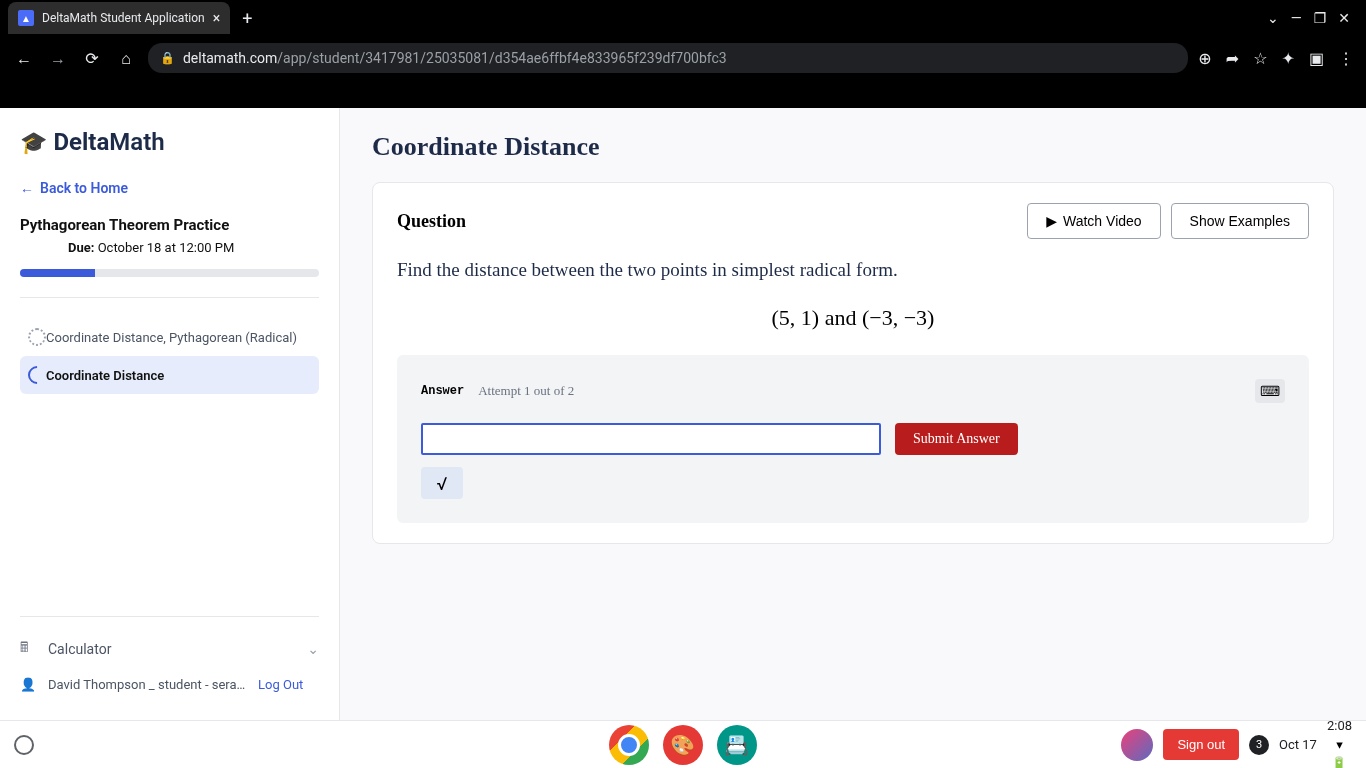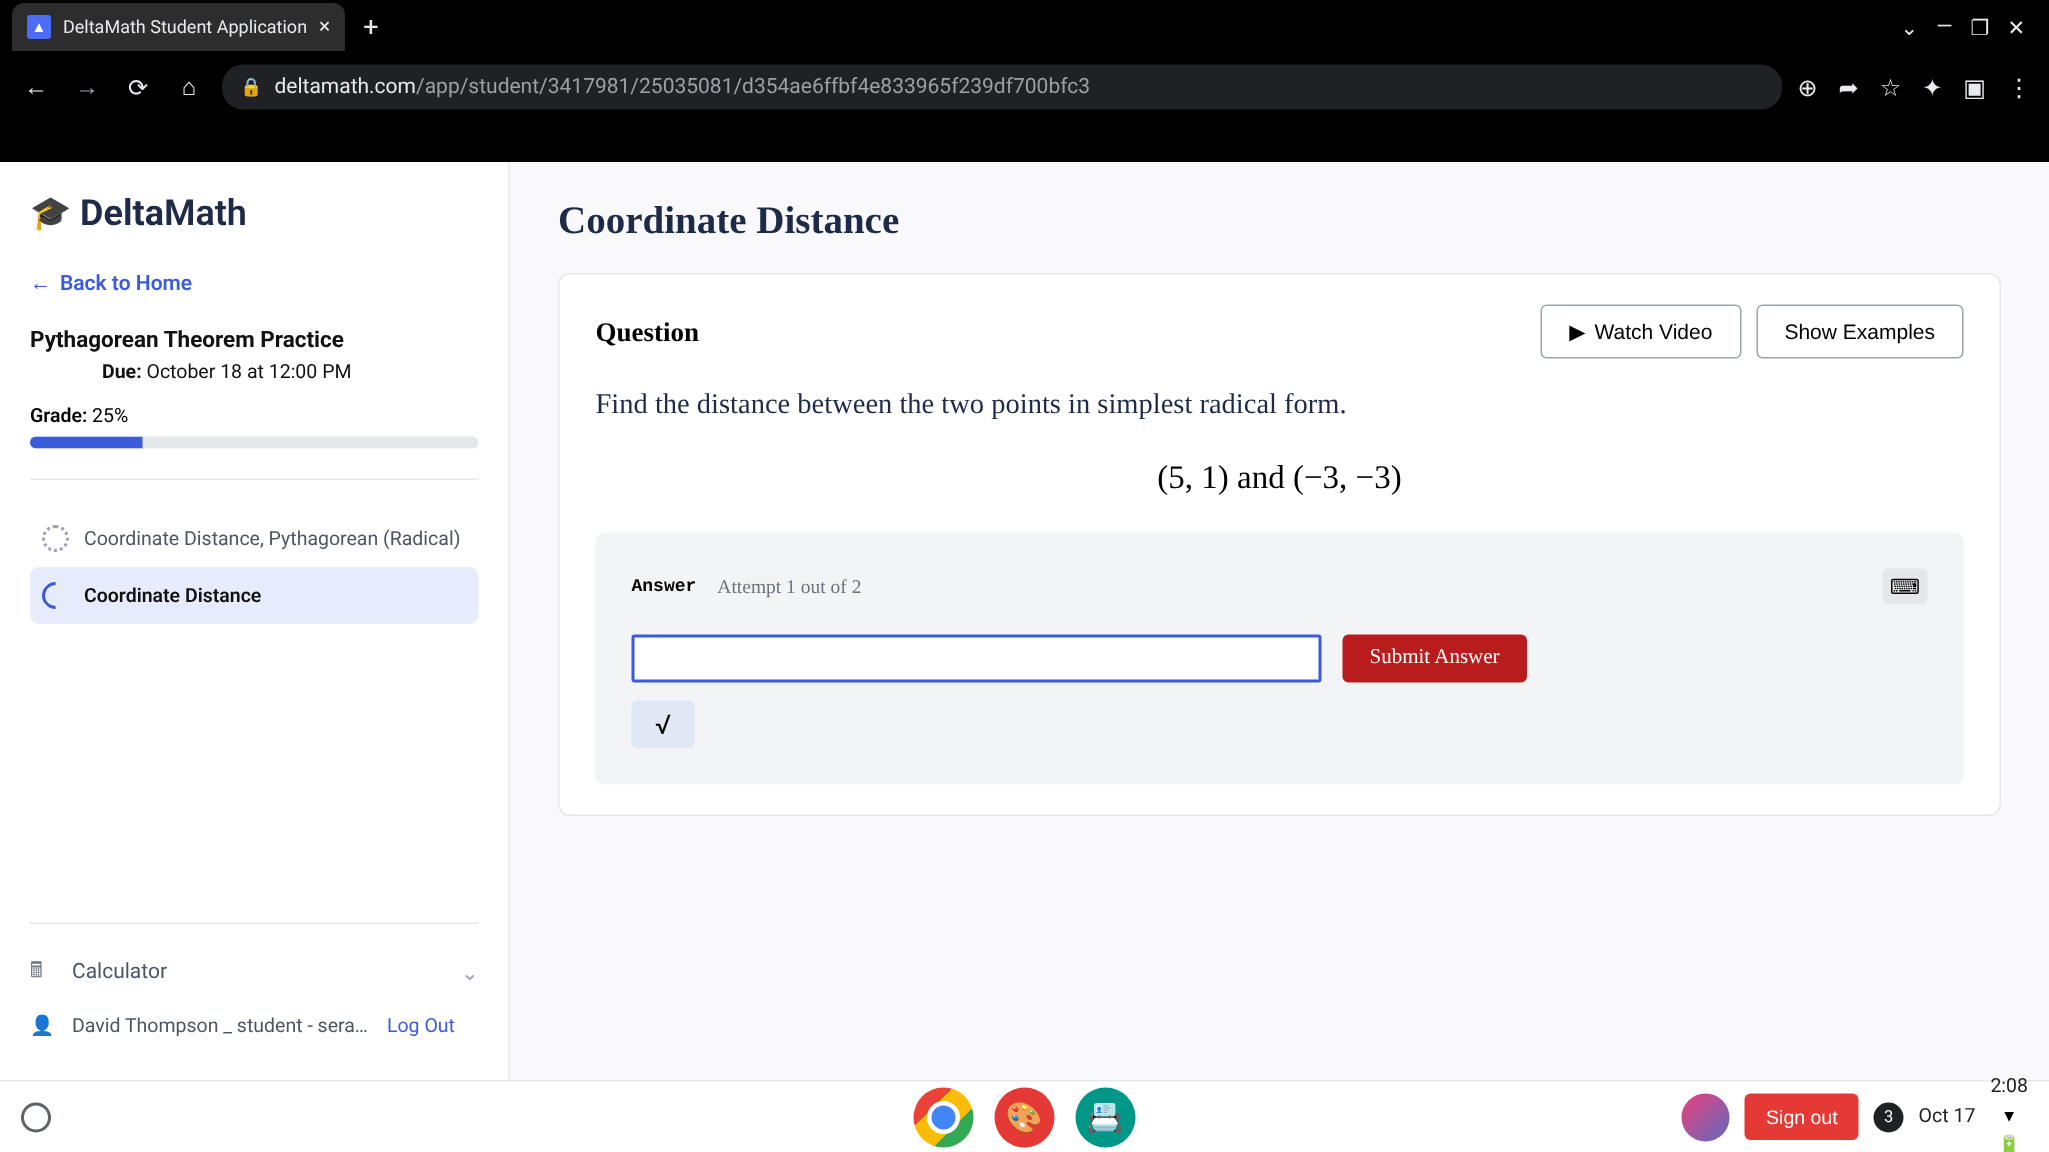--- a/index.html
+++ b/index.html
@@ -35,21 +35,21 @@
 .back-link { color: #3b5bdb; font-weight: 600; font-size: 14px; display: flex; align-items: center; gap: 6px; cursor: pointer; margin-bottom: 20px; }
 .assign-title { font-weight: 700; font-size: 15px; color: #111; margin-bottom: 6px; }
 .assign-meta { font-size: 13px; color: #111; margin-bottom: 14px; padding-left: 48px; }
 .assign-meta .label { font-weight: 700; }
 .grade-line { font-size: 13px; margin-bottom: 6px; }
 .grade-line .label { font-weight: 600; }
 .progress-outer { height: 8px; background: #e5e7eb; border-radius: 4px; overflow: hidden; margin-bottom: 20px; }
 .progress-inner { height: 100%; background: #3b5bdb; }
 .divider { height: 1px; background: #e5e7eb; margin-bottom: 20px; }
 
-.topic-item { display: flex; align-items: center; gap: 10px; padding: 10px 8px; font-size: 13px; color: #4b5563; border-radius: 6px; cursor: pointer; }
+.topic-item { display: flex; align-items: center; gap: 0; padding: 10px 8px; font-size: 13px; color: #4b5563; border-radius: 6px; cursor: pointer; }
 .topic-item.active { background: #e6ecfb; color: #111; font-weight: 600; }
 .topic-icon { width: 18px; height: 18px; display: flex; align-items: center; justify-content: center; }
 .topic-icon.pending { border: 2px dotted #9ca3af; border-radius: 50%; }
 .topic-icon.active-i { border: 2px solid #3b5bdb; border-radius: 50%; border-top-color: transparent; border-right-color: transparent; transform: rotate(45deg); }
 
 .sidebar-bottom { margin-top: auto; }
 .sidebar-bottom .divider { margin-bottom: 12px; }
 .calc-row { display: flex; align-items: center; gap: 10px; padding: 8px 0; font-size: 14px; color: #4b5563; cursor: pointer; }
 .calc-icon { width: 18px; color: #6b7280; }
 .chev { margin-left: auto; color: #9ca3af; }
@@ -147,24 +147,20 @@
     </div>
     <div class="back-link">
       <span>←</span>
       <span>Back to Home</span>
     </div>
     <div class="assign-title">Pythagorean Theorem Practice</div>
     <div class="assign-meta">
       <span class="label">Due:</span>
       <span>October 18 at 12:00 PM</span>
     </div>
-    <div class="grade-line">
-      <span class="label">Grade:</span>
-      <span>25%</span>
-    </div>
     <div class="progress-outer">
       <div class="progress-inner" id="grade-bar" style="width: 25%;"></div>
     </div>
     <div class="divider"></div>
 
     <div class="topic-item">
       <span class="topic-icon pending"></span>
       <span>Coordinate Distance, Pythagorean (Radical)</span>
     </div>
     <div class="topic-item active">

